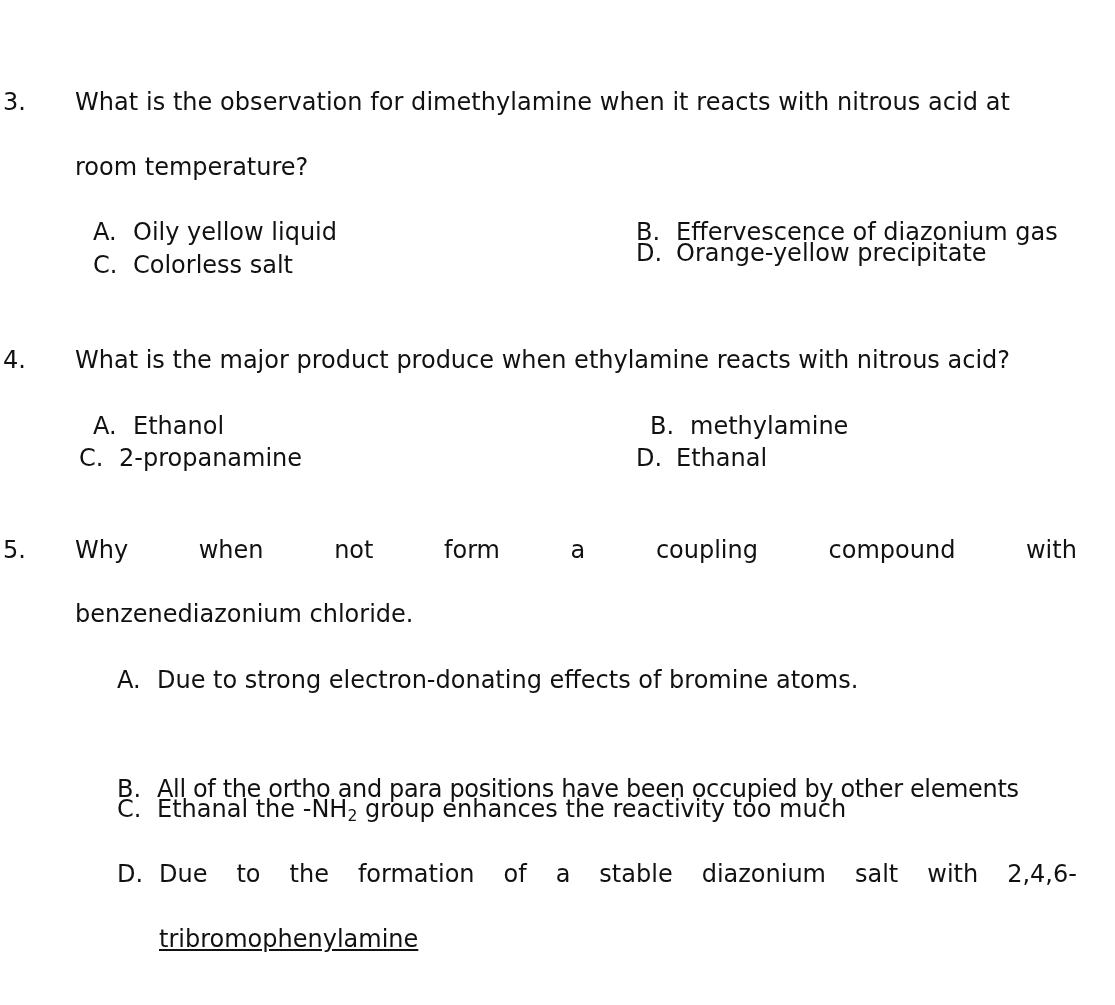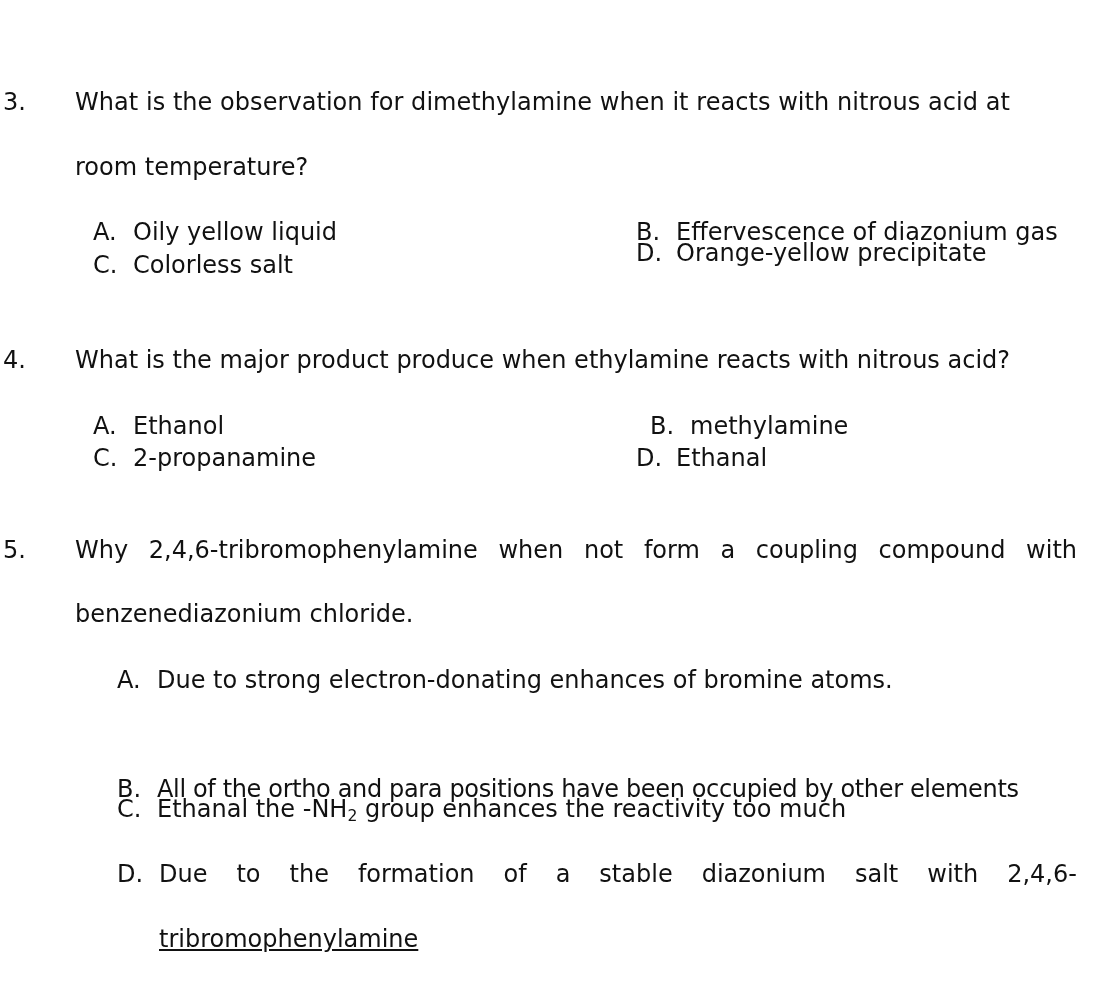--- a/index.html
+++ b/index.html
@@ -55,45 +55,44 @@
 <div>
   <span class="abs qnum" style="top:346px;">4.</span>
   <span class="abs qtext" style="top:346px;">What is the major product produce when ethylamine reacts with nitrous acid?</span>
 
   <div class="abs opt" style="left:93px; top:412px;">
     <span class="letter">A.</span><span>Ethanol</span>
   </div>
   <div class="abs opt" style="left:650px; top:412px;">
     <span class="letter">B.</span><span>methylamine</span>
   </div>
-  <div class="abs opt" style="left:93px; top:444px;">
+  <div class="abs opt" style="left:79px; top:444px;">
     <span class="letter">C.</span><span>2-propanamine</span>
   </div>
   <div class="abs opt" style="left:636px; top:444px;">
     <span class="letter">D.</span><span>Ethanal</span>
   </div>
 </div>
 
 <div>
   <span class="abs qnum" style="top:536px;">5.</span>
   <div class="justify-line" style="left:75px; width:1002px; top:536px;">
     <span>Why</span>
-    <span>2,4,6-tribromophenylamine</span>
     <span>when</span>
     <span>not</span>
     <span>form</span>
     <span>a</span>
     <span>coupling</span>
     <span>compound</span>
     <span>with</span>
   </div>
   <span class="abs qtext" style="top:600px;">benzenediazonium chloride.</span>
 
   <div class="abs opt" style="left:117px; top:666px;">
-    <span class="letter">A.</span><span>Due to strong electron-donating enhances of bromine atoms.</span>
+    <span class="letter">A.</span><span>Due to strong electron-donating effects of bromine atoms.</span>
   </div>
   <div class="abs opt" style="left:117px; top:731px;margin-top:44px;">
     <span class="letter">B.</span><span style="letter-spacing:-0.35px;">All of the ortho and para positions have been occupied by other elements</span>
   </div>
   <div class="abs opt" style="left:117px; top:795px;">
     <span class="letter">C.</span><span>Ethanal the -NH</span><sub>2</sub><span style="white-space:pre;"> group enhances the reactivity too much</span>
   </div>
   <div class="abs" style="left:117px; top:860px;">
     <span class="abs" style="left:0; top:0; width:40px;">D.</span>
     <div class="justify-line" style="left:42px; width:918px; top:0;">

